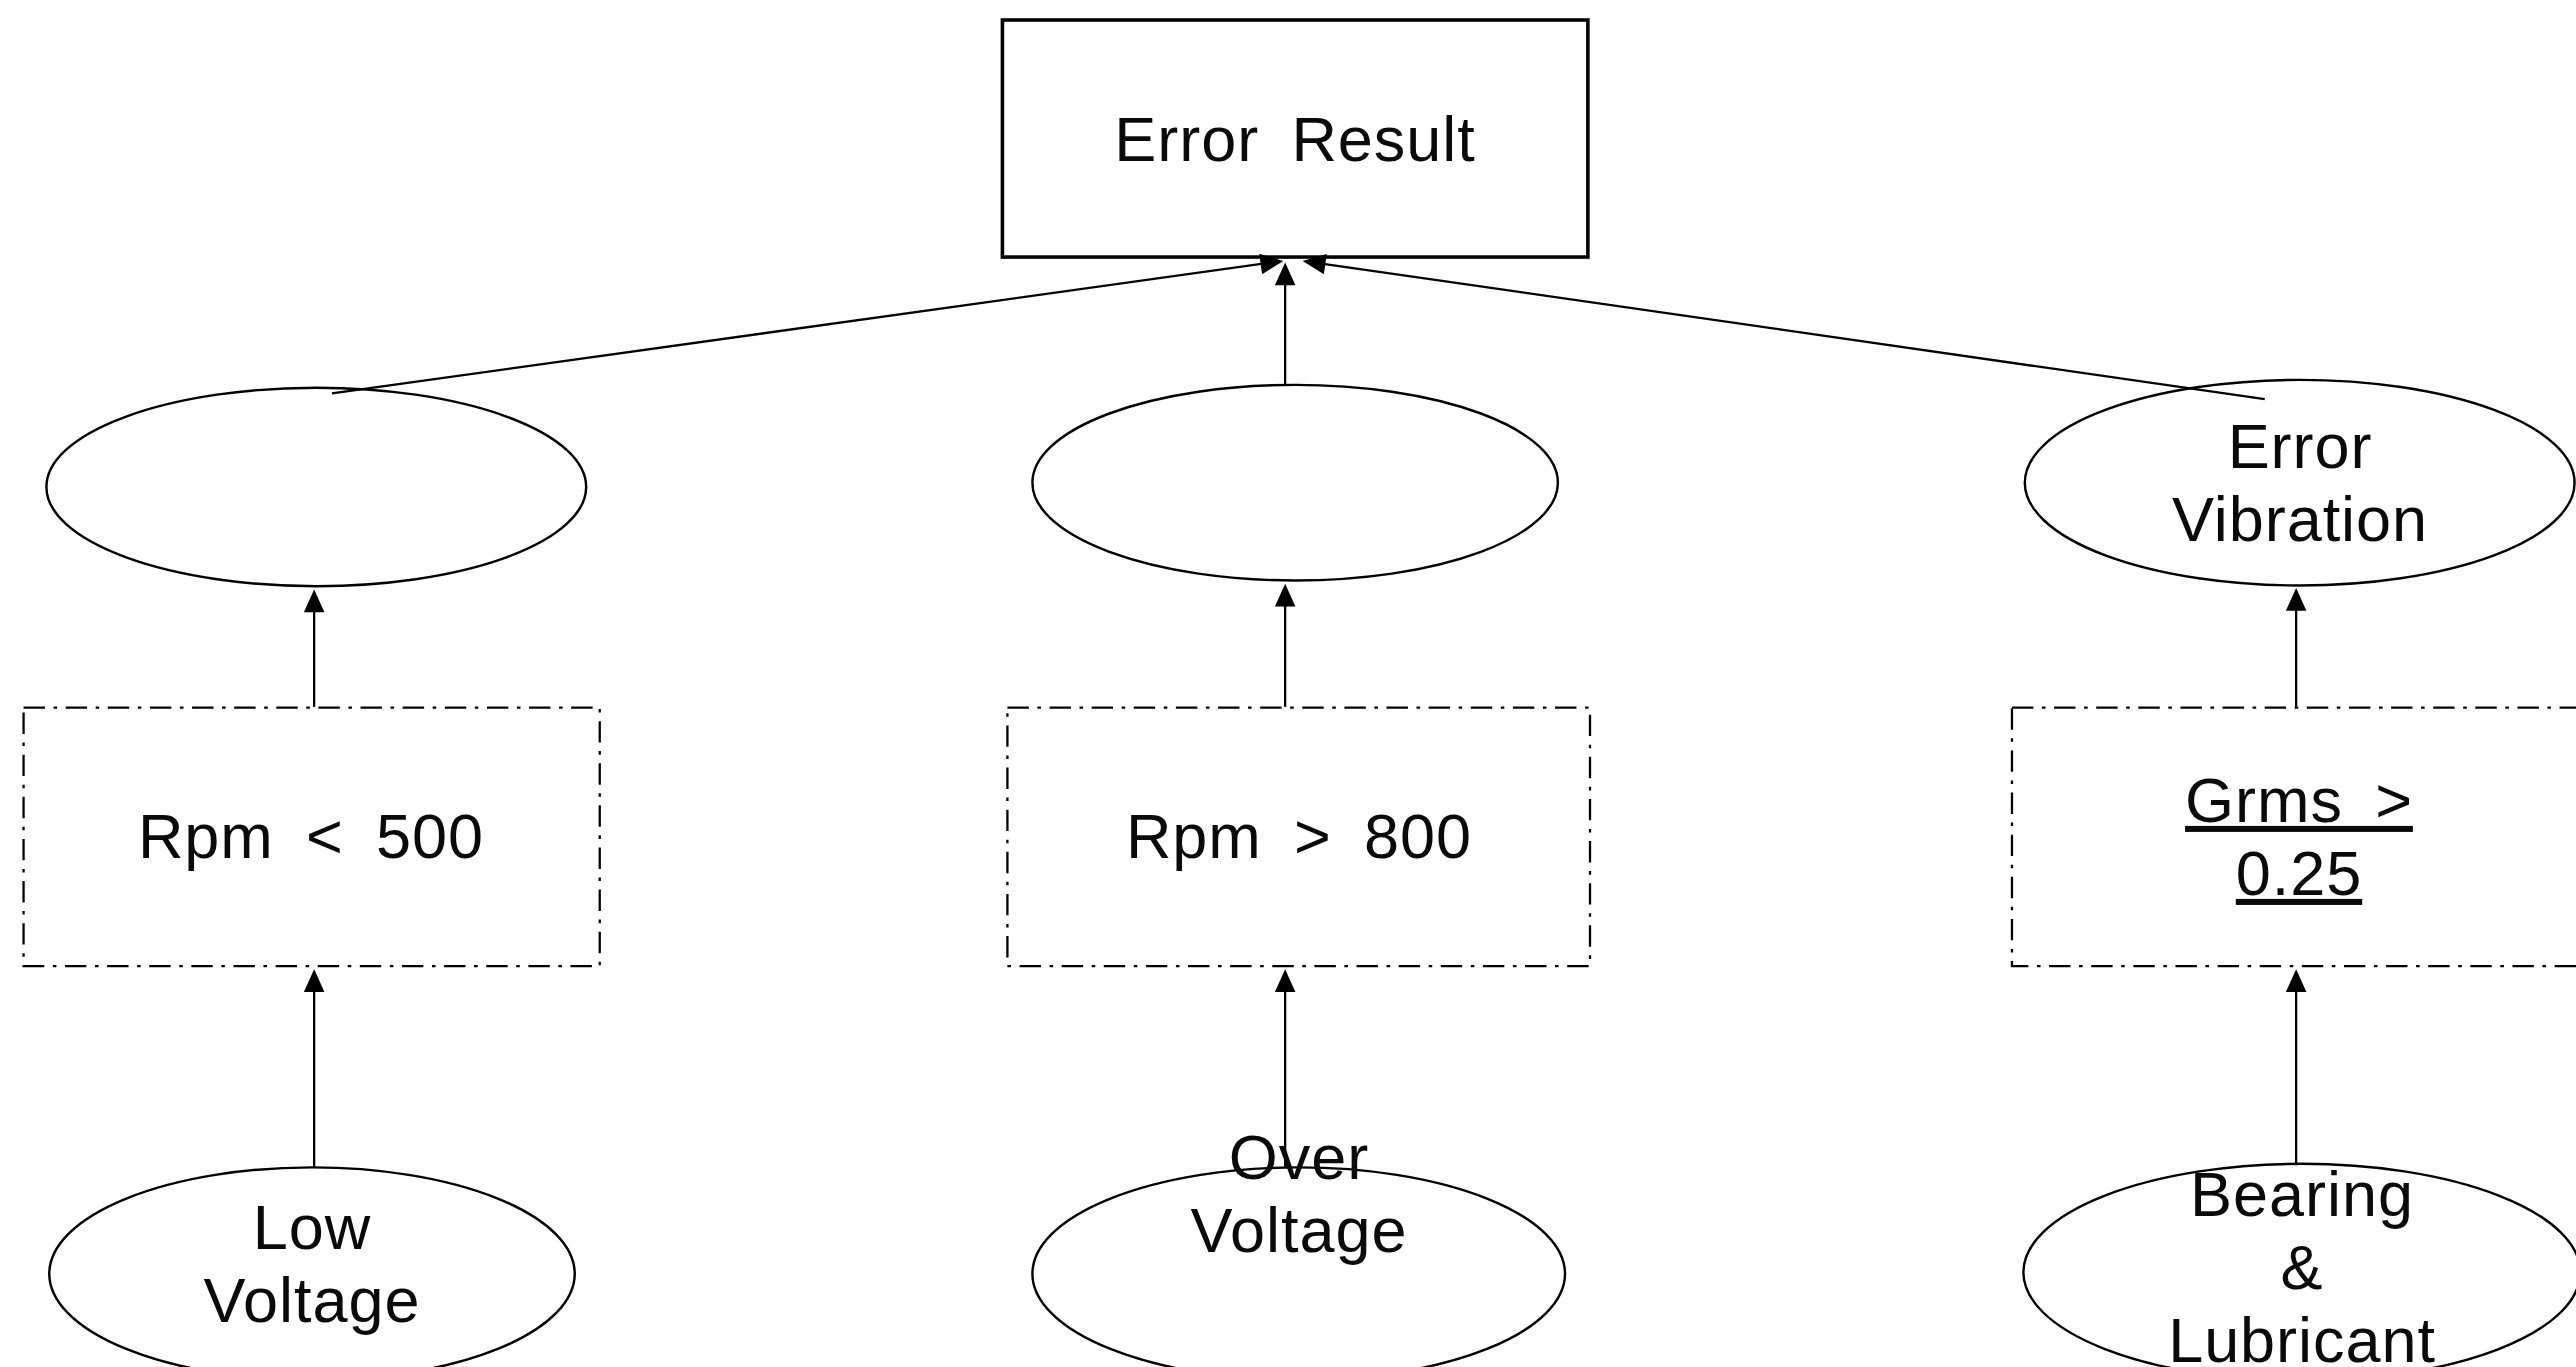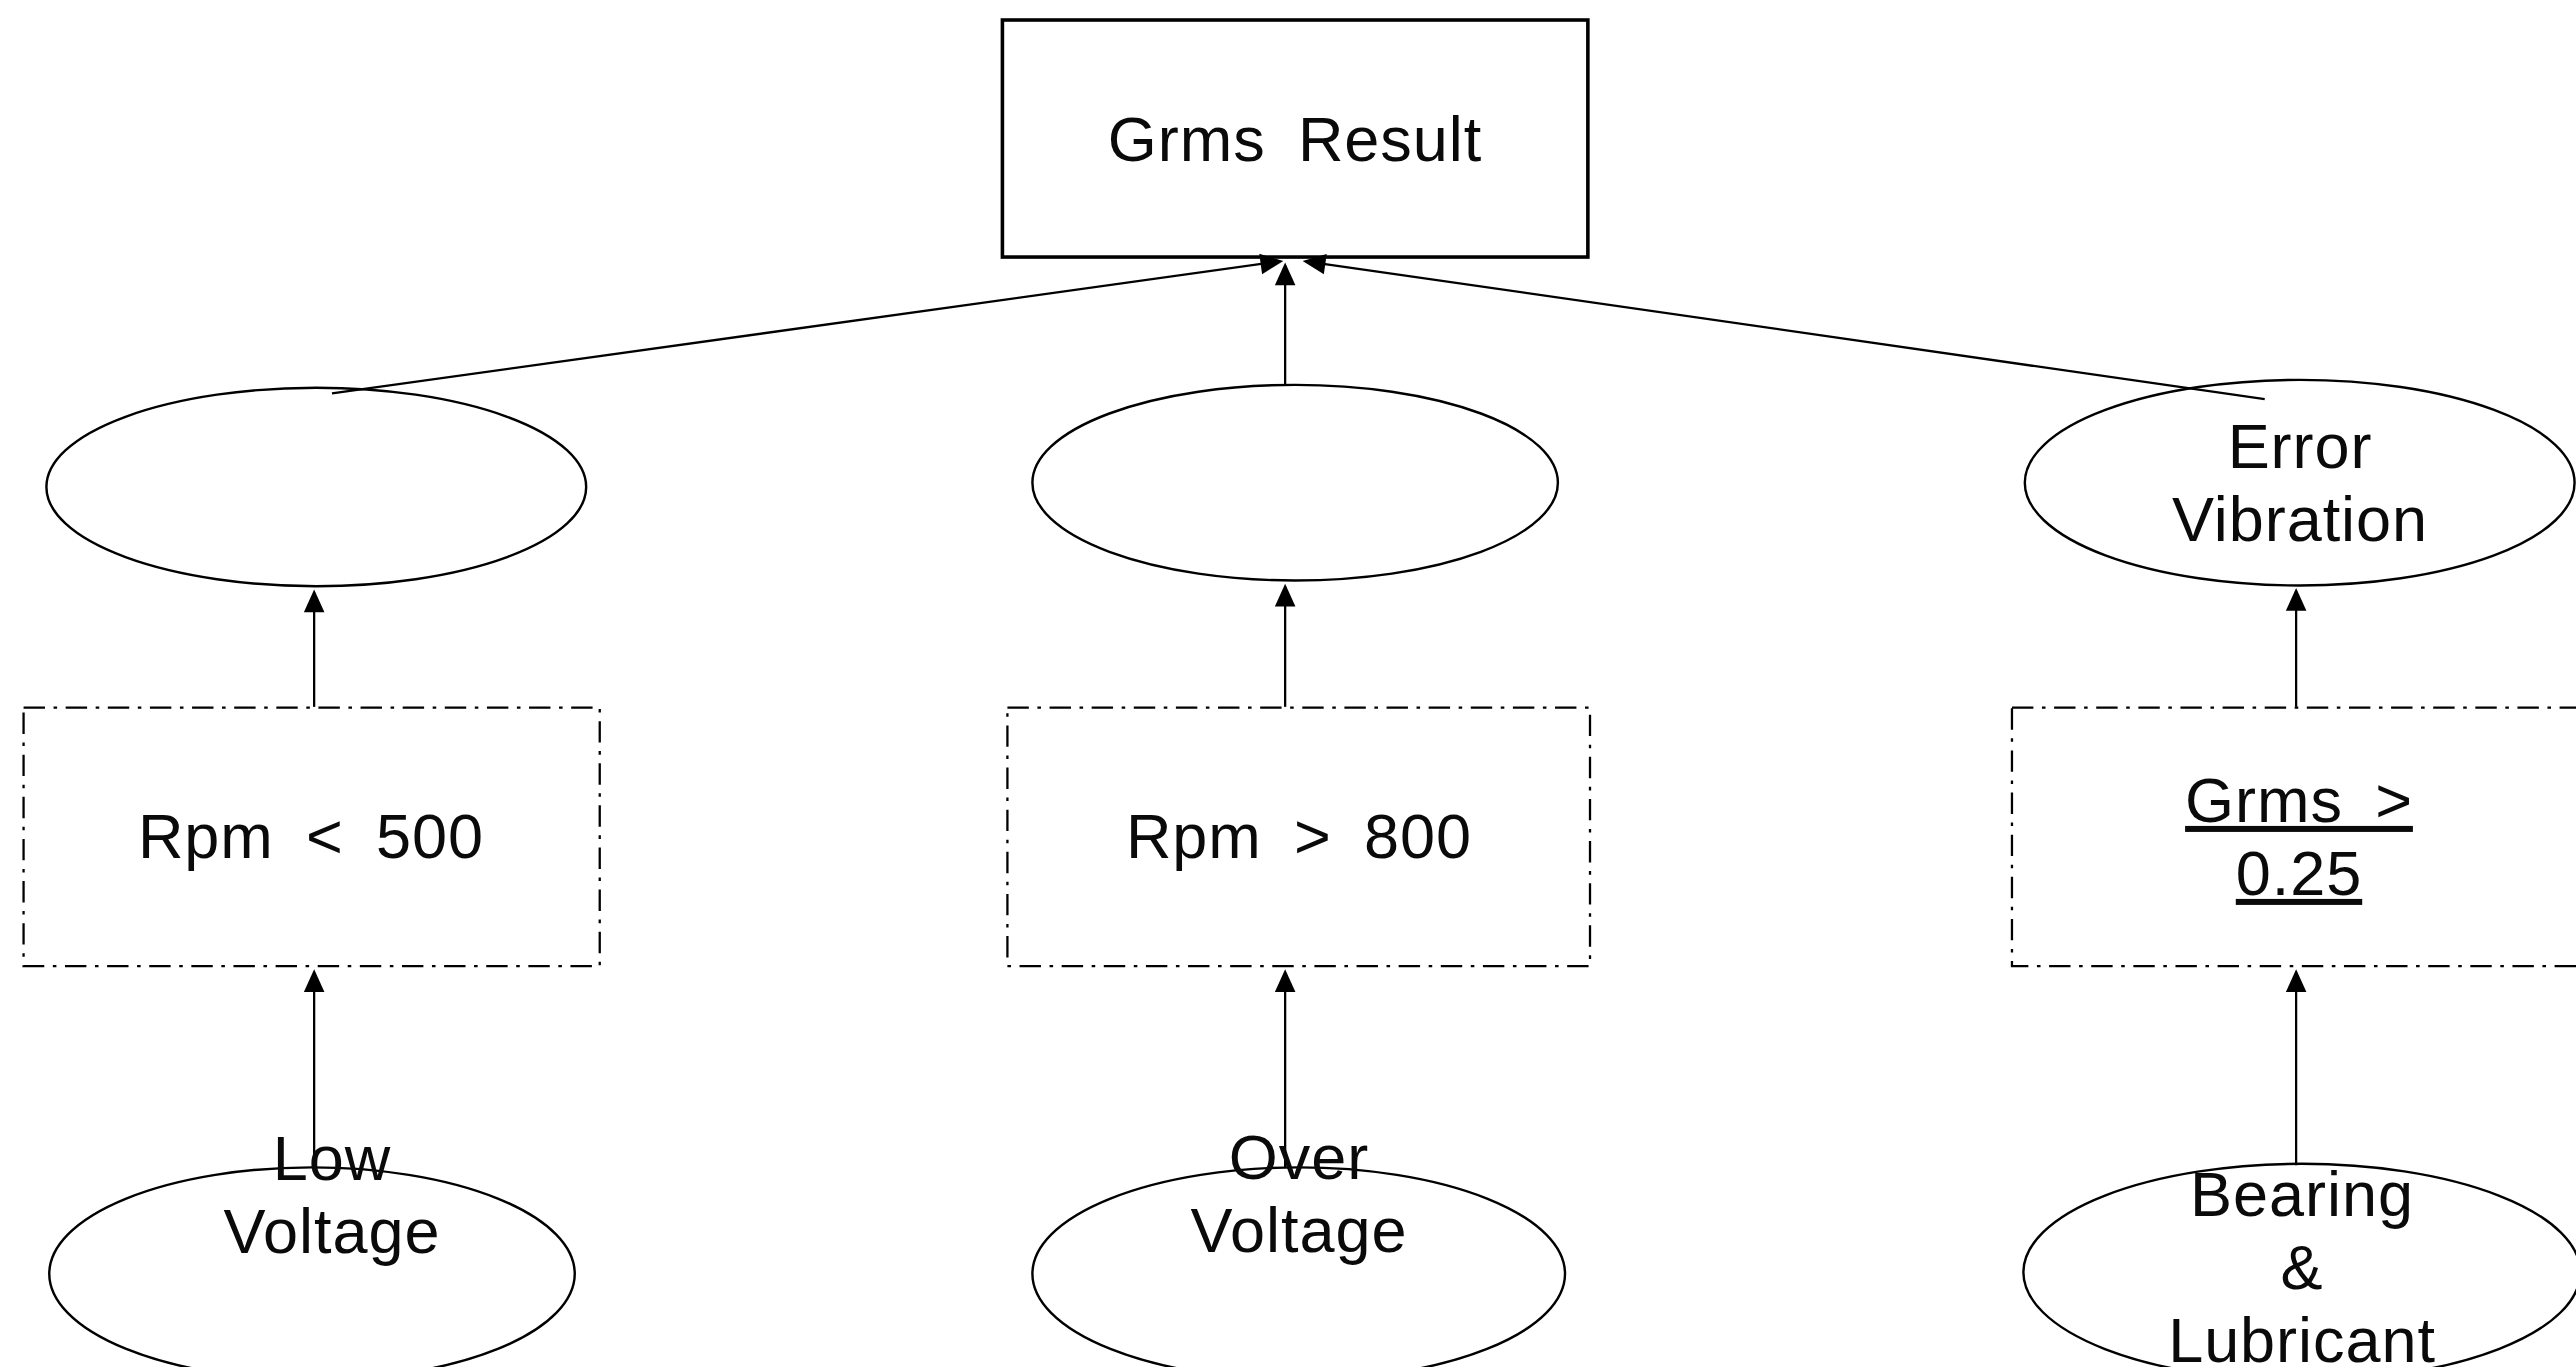--- a/index.html
+++ b/index.html
@@ -59,30 +59,30 @@
       <line x1="440" y1="990" x2="440" y2="830" marker-end="url(#arrowhead)"></line>
       <line x1="1800" y1="990" x2="1800" y2="822" marker-end="url(#arrowhead)"></line>
       <line x1="3216" y1="990" x2="3216" y2="828" marker-end="url(#arrowhead)"></line>
 
       <line x1="440" y1="1636" x2="440" y2="1362" marker-end="url(#arrowhead)"></line>
       <line x1="1800" y1="1636" x2="1800" y2="1362" marker-end="url(#arrowhead)"></line>
       <line x1="3216" y1="1632" x2="3216" y2="1362" marker-end="url(#arrowhead)"></line>
     </g>
   </svg>
 
-  <div class="label" style="left:1295px; top:140px;">Grms Result</div>
+  <div class="label" style="left:1295px; top:140px;">Error Result</div>
 
   <div class="label" style="left:2300px; top:483px;">Error
 Vibration</div>
 
   <div class="label" style="left:311px;  top:837px;text-align:center;">Rpm &lt; 500</div>
   <div class="label" style="left:1299px; top:837px;">Rpm &gt; 800</div>
   <div class="label" style="left:2299px; top:837px;text-decoration:underline;">Grms &gt; 0.25</div>
 
-  <div class="label" style="left:312px;  top:1195px;margin-left:20px;">Low
+  <div class="label" style="left:312px;  top:1264px;">Low
 Voltage</div>
   <div class="label" style="left:1299px; top:1194px;">Over
 Voltage</div>
   <div class="label" style="left:2302px; top:1268px;">Bearing &amp;
 Lubricant</div>
 
 </div>
 
 
 </body></html>

